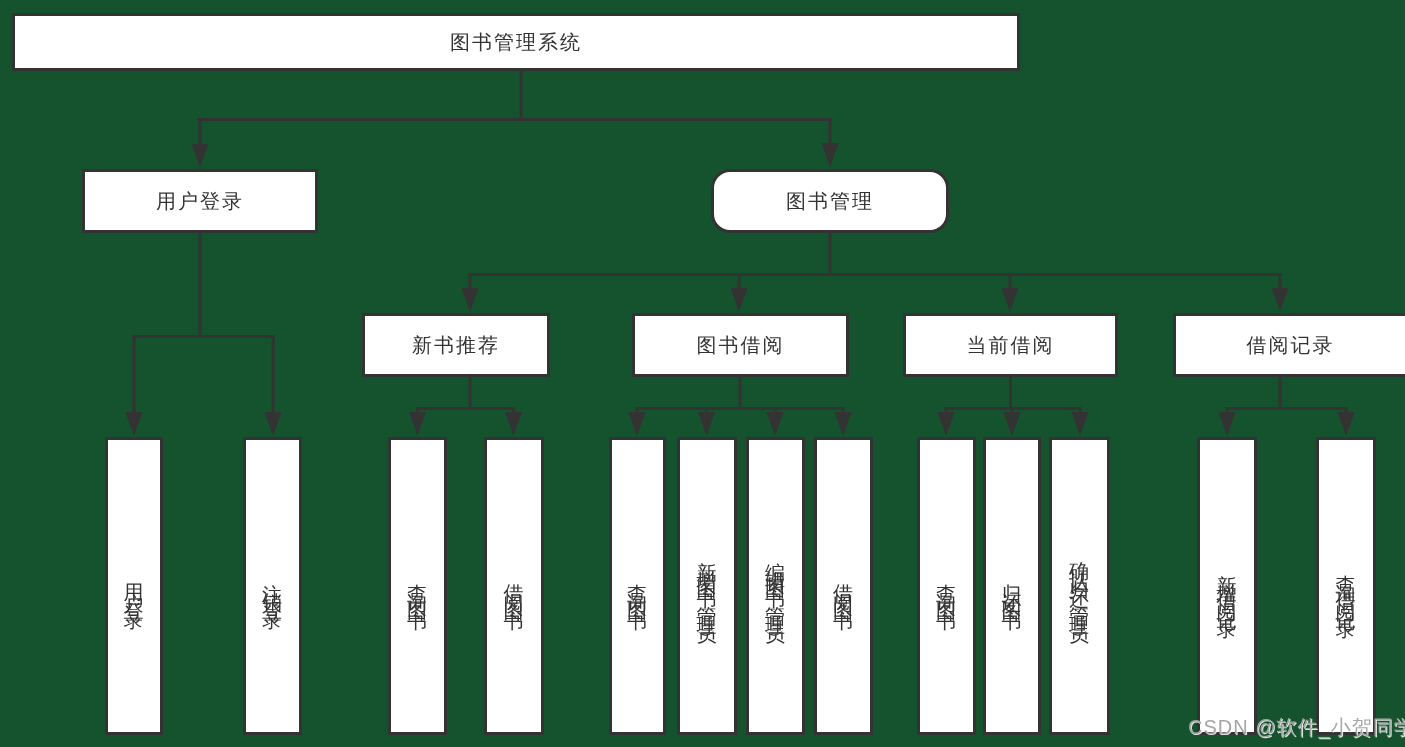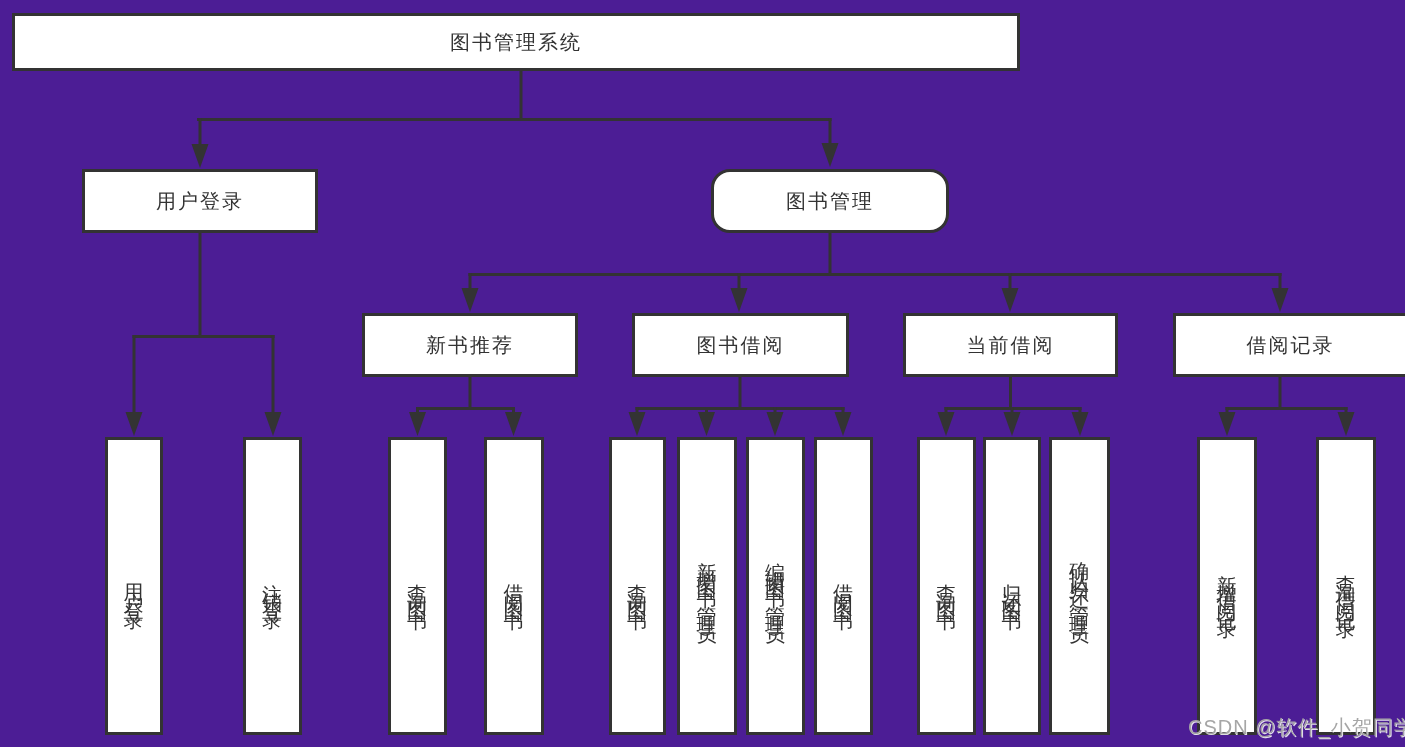--- a/index.html
+++ b/index.html
@@ -1,19 +1,19 @@
 <!DOCTYPE html>
 <html><head>
 <meta charset="utf-8">
 <style>
   html,body{margin:0;padding:0;background:#ffffff;}
   #canvas{
     position:relative;
     width:1405px;height:747px;
-    background:#4c1d95;
+    background:#14532d;
     font-family:"Liberation Sans", sans-serif;
     overflow:hidden;
   }
   #connectors{position:absolute;left:0;top:0;z-index:0;}
   .node{
     position:absolute;
     box-sizing:border-box;
     border:3px solid #333333;
     background:#ffffff;
     display:flex;align-items:center;justify-content:center;
@@ -118,21 +118,21 @@
     <span>图书管理系统</span>
   </div>
 
   <div class="node h" style="left:82px;top:169px;width:236px;height:64px;">
     <span>用户登录</span>
   </div>
   <div class="node h" style="left:711px;top:169px;width:238px;height:64px;border-radius:19px;">
     <span>图书管理</span>
   </div>
 
-  <div class="node h" style="left:362px;top:313px;width:216px;height:64px;">
+  <div class="node h" style="left:362px;top:313px;width:188px;height:64px;">
     <span>新书推荐</span>
   </div>
   <div class="node h" style="left:903px;top:313px;width:215px;height:64px;">
     <span>当前借阅</span>
   </div>
   <div class="node h" style="left:632px;top:313px;width:217px;height:64px;">
     <span>图书借阅</span>
   </div>
   <div class="node h" style="left:1173px;top:313px;width:235px;height:64px;">
     <span>借阅记录</span>

